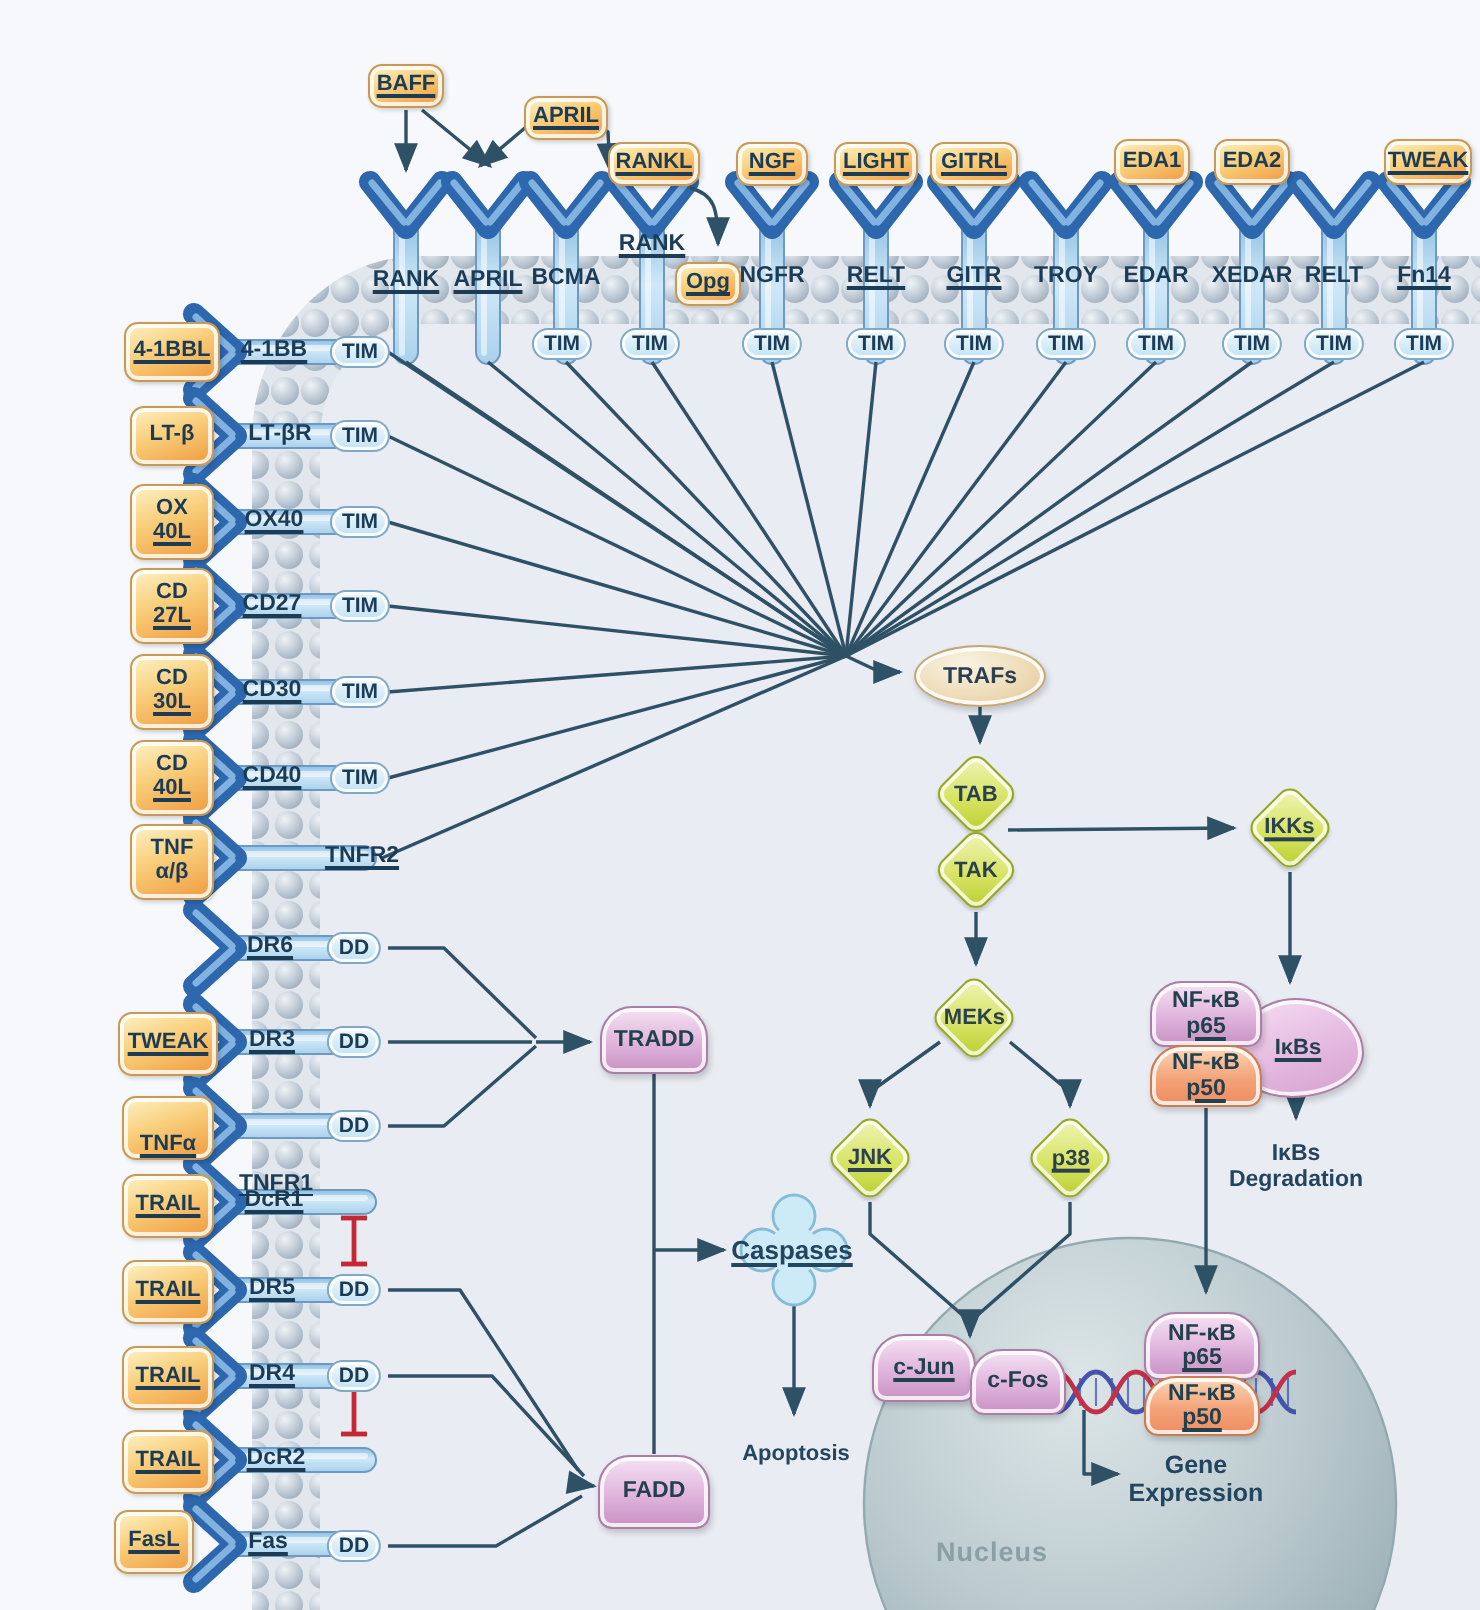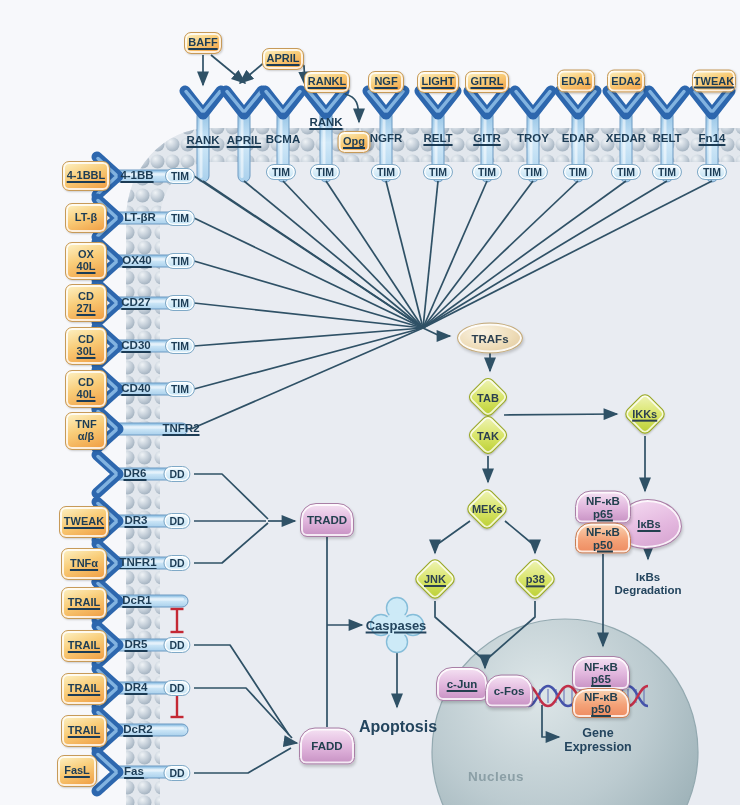--- a/index.html
+++ b/index.html
@@ -308,21 +308,21 @@
       <span>CD</span>
       <span class="u">40L</span>
     </div>
 <div class="c lig two" style="left:86px;top:431px;width:40px;height:36px;">
       <span>TNF</span>
       <span>α/β</span>
     </div>
 <div class="c lig" style="left:84px;top:522px;width:48px;height:30px;">
       <span class="u">TWEAK</span>
     </div>
-<div class="c lig" style="left:84px;top:564px;width:44px;height:30px;">
+<div class="c lig" style="left:84px;top:564px;width:44px;height:30px;align-items:flex-end;">
       <span class="u">TNFα</span>
     </div>
 <div class="c lig" style="left:84px;top:603px;width:44px;height:30px;">
       <span class="u">TRAIL</span>
     </div>
 <div class="c lig" style="left:84px;top:646px;width:44px;height:30px;">
       <span class="u">TRAIL</span>
     </div>
 <div class="c lig" style="left:84px;top:689px;width:44px;height:30px;">
       <span class="u">TRAIL</span>
@@ -336,21 +336,21 @@
 
 <div class="c rl u" style="left:137px;top:175px;">4-1BB</div>
 <div class="c rl" style="left:140px;top:217px;">LT-βR</div>
 <div class="c rl u" style="left:137px;top:260px;">OX40</div>
 <div class="c rl u" style="left:136px;top:302px;">CD27</div>
 <div class="c rl u" style="left:136px;top:345px;">CD30</div>
 <div class="c rl u" style="left:136px;top:388px;">CD40</div>
 <div class="c rl u" style="left:141px;top:428px;margin-left:40px;">TNFR2</div>
 <div class="c rl u" style="left:135px;top:473px;">DR6</div>
 <div class="c rl u" style="left:136px;top:520px;">DR3</div>
-<div class="c rl u" style="left:138px;top:562px;text-decoration:underline;">TNFR1</div>
+<div class="c rl u" style="left:138px;top:592px;text-decoration:underline;">TNFR1</div>
 <div class="c rl u" style="left:137px;top:600px;">DcR1</div>
 <div class="c rl u" style="left:136px;top:644px;">DR5</div>
 <div class="c rl u" style="left:136px;top:687px;">DR4</div>
 <div class="c rl u" style="left:138px;top:729px;">DcR2</div>
 <div class="c rl u" style="left:134px;top:771px;">Fas</div>
 
 <div class="c pill" style="left:180px;top:176px;">TIM</div>
 <div class="c pill" style="left:180px;top:218px;">TIM</div>
 <div class="c pill" style="left:180px;top:261px;">TIM</div>
 <div class="c pill" style="left:180px;top:303px;">TIM</div>
@@ -395,21 +395,21 @@
       <span class="u">p50</span>
     </div>
 <div class="c t two" style="left:648px;top:584px;font-size:11.5px;flex-direction:column;line-height:1.15;">
       <span>IκBs</span>
       <span>Degradation</span>
     </div>
 
 <div class="c dome" style="left:327px;top:520px;width:52px;height:32px;">TRADD</div>
 <div class="c dome" style="left:327px;top:746px;width:54px;height:35px;">FADD</div>
 <div class="c t u" style="left:396px;top:625px;font-size:13px;">Caspases</div>
-<div class="c t" style="left:398px;top:727px;font-size:16px;">Apoptosis</div>
+<div class="c t" style="left:398px;top:727px;font-size:11px;">Apoptosis</div>
 
 <div class="c dome" style="left:462px;top:684px;width:50px;height:32px;">
       <span class="u">c-Jun</span>
     </div>
 <div class="c dome" style="left:509px;top:691px;width:46px;height:31px;">c-Fos</div>
 <div class="c dome two" style="left:601px;top:673px;width:56px;height:32px;">
       <span>NF-κB</span>
       <span class="u">p65</span>
     </div>
 <div class="c dome two p50d" style="left:601px;top:703px;width:56px;height:28px;">

